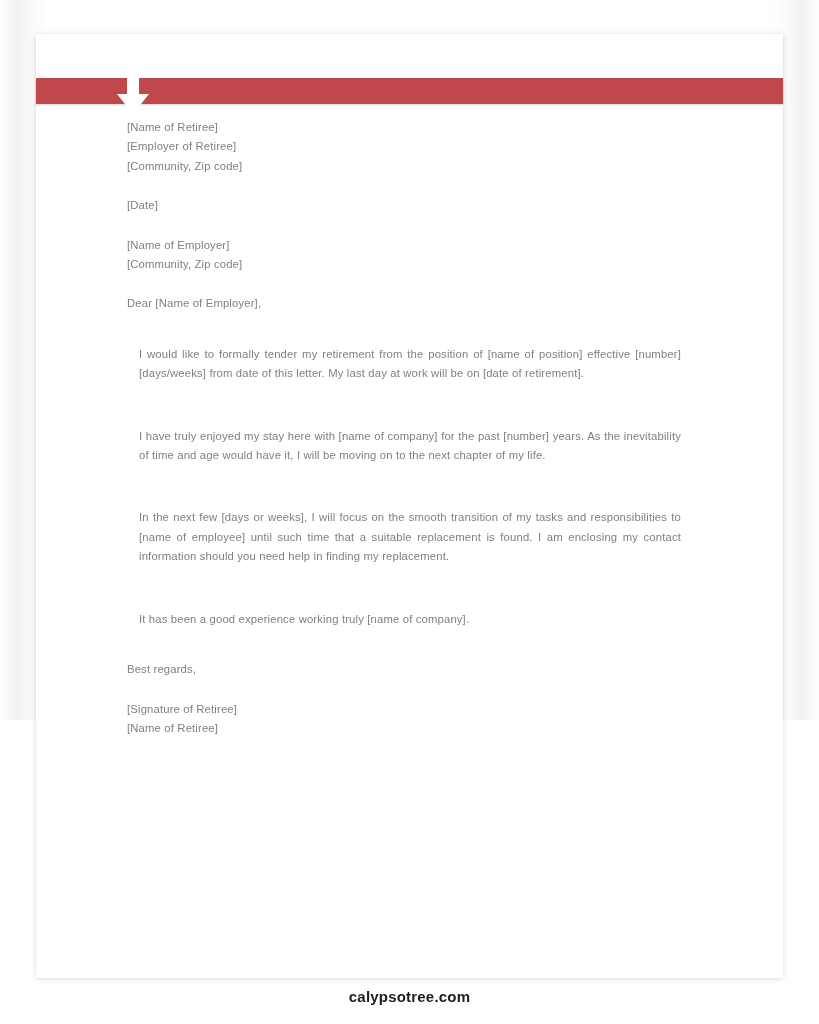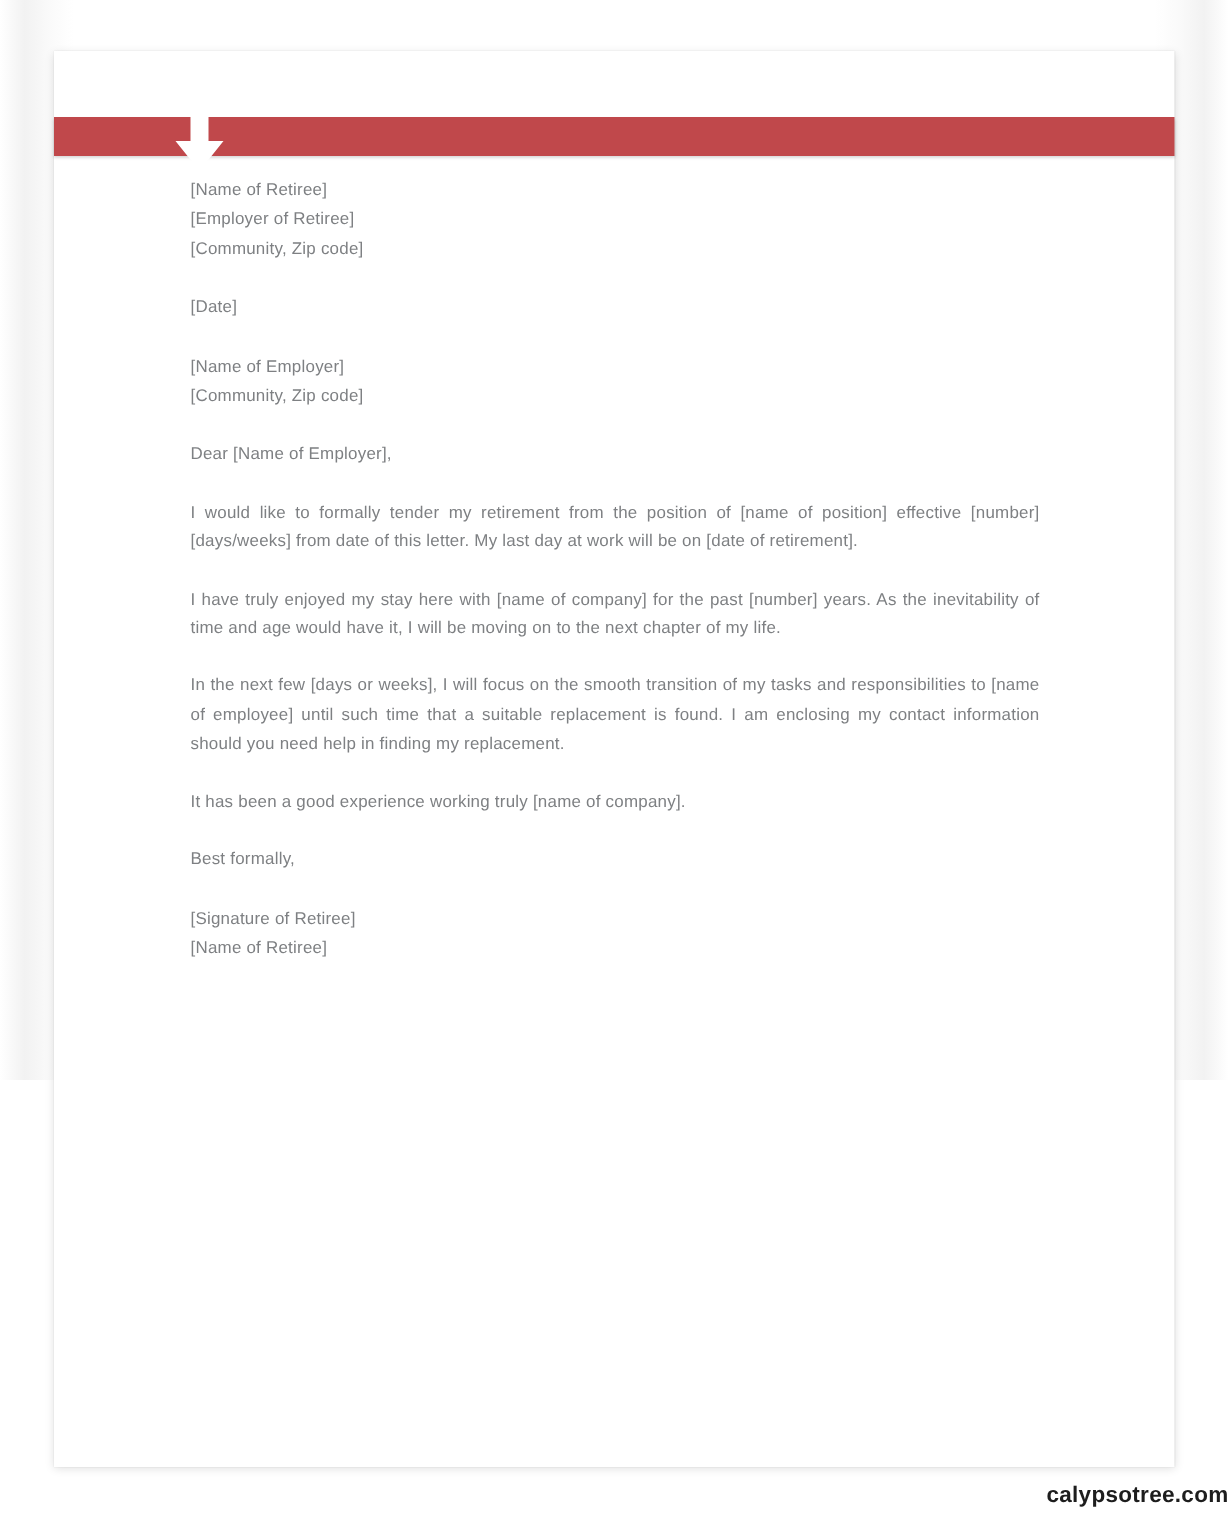--- a/index.html
+++ b/index.html
@@ -71,32 +71,32 @@
   }
   .line {
     display: block;
     white-space: nowrap;
   }
   .gap-md { height: 20px; }
 
   .para {
     text-align: justify;
     text-justify: inter-word;
-    margin: 0;
+    margin: 12px;
     line-height: 19.4px;
   }
   .para-gap { height: 19px; }
 
   
   .footer-brand {
     position: absolute;
     left: 0;
     top: 988px;
     width: 819px;
-    text-align: right;
+    text-align: center;
     font-family: "Liberation Sans", sans-serif;
     font-size: 15px;
     font-weight: bold;
     color: #1d1d1d;
     letter-spacing: 0.2px;
   }
 </style>
 </head>
 <body>
 
@@ -151,21 +151,21 @@
 
       <p class="para">In the next few [days or weeks], I will focus on the smooth transition of my tasks and responsibilities to [name of employee] until such time that a suitable replacement is found. I am enclosing my contact information should you need help in finding my replacement.</p>
 
       <div class="para-gap"></div>
 
       <p class="para">It has been a good experience working truly [name of company].</p>
 
       <div class="para-gap"></div>
 
       <div class="block">
-        <span class="line">Best formally,</span>
+        <span class="line">Best regards,</span>
       </div>
 
       <div class="gap-md"></div>
 
       <div class="block">
         <span class="line">[Signature of Retiree]</span>
         <span class="line">[Name of Retiree]</span>
       </div>
 
     </div>

